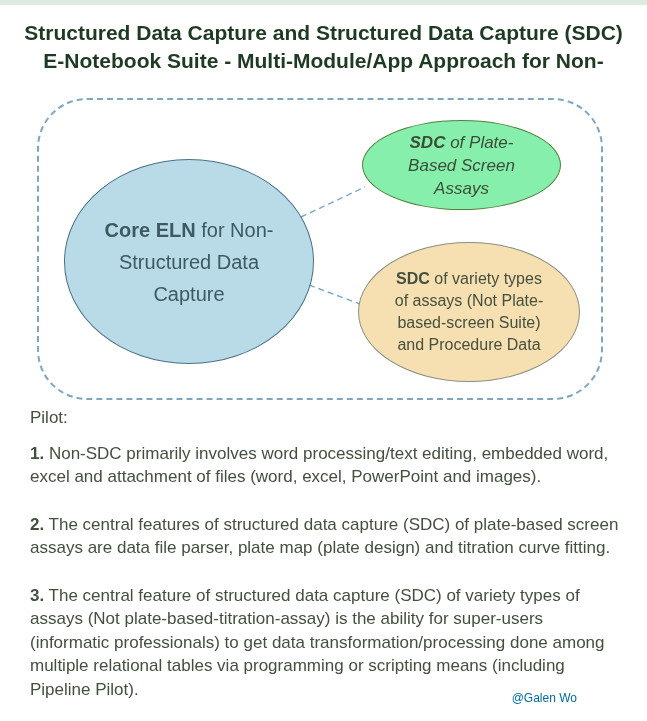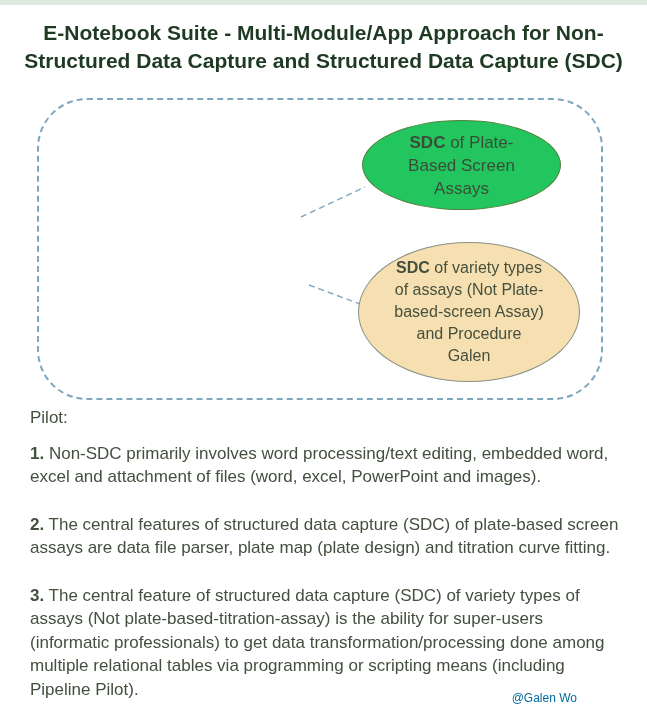--- a/index.html
+++ b/index.html
@@ -50,38 +50,41 @@
   b{font-weight:bold;}
 </style>
 </head>
 <body>
 
 <div id="page">
 
   <div id="top-bar" style="background: rgb(223, 234, 223);"></div>
 
   <div id="title">
+    <div>Structured Data Capture and Structured Data Capture (SDC)</div>
     <div>E-Notebook Suite - Multi-Module/App Approach for Non-</div>
-    <div>Structured Data Capture and Structured Data Capture (SDC)</div>
   </div>
 
   <div id="diagram">
 
     <svg id="connectors" viewBox="0 0 566 302">
       <line x1="262" y1="117" x2="326" y2="87"></line>
       <line x1="270" y1="185" x2="321" y2="204"></line>
     </svg>
 
+    <div class="ellipse" id="core-ellipse" style="background: rgb(185, 219, 232);">
+      <div class="inner"><b>Core ELN</b><span> for Non-Structured Data Capture</span></div>
+    </div>
 
-    <div class="ellipse" id="green-ellipse" style="background: #22c55e;">
+    <div class="ellipse" id="green-ellipse" style="background: #86efac; font-style: italic;">
       <div class="inner"><b>SDC</b><span> of Plate-Based Screen Assays</span></div>
     </div>
 
     <div class="ellipse" id="orange-ellipse" style="background: rgb(246, 223, 176);">
-      <div class="inner"><b>SDC</b><span> of variety types of assays (Not Plate-based-screen Assay) and Procedure Galen</span></div>
+      <div class="inner"><b>SDC</b><span> of variety types of assays (Not Plate-based-screen Suite) and Procedure Data</span></div>
     </div>
 
   </div>
 
   <div id="notes">
     <p class="note-label">Pilot:</p>
     <p><b>1.</b><span> Non-SDC primarily involves word processing/text editing, embedded word, excel and attachment of files (word, excel, PowerPoint and images).</span></p>
     <p><b>2.</b><span> The central features of structured data capture (SDC) of plate-based screen assays are data file parser, plate map (plate design) and titration curve fitting.</span></p>
     <p><b>3.</b><span> The central feature of structured data capture (SDC) of variety types of assays (Not plate-based-titration-assay) is the ability for super-users (informatic professionals) to get data transformation/processing done among multiple relational tables via programming or scripting means (including Pipeline Pilot).</span></p>
   </div>

